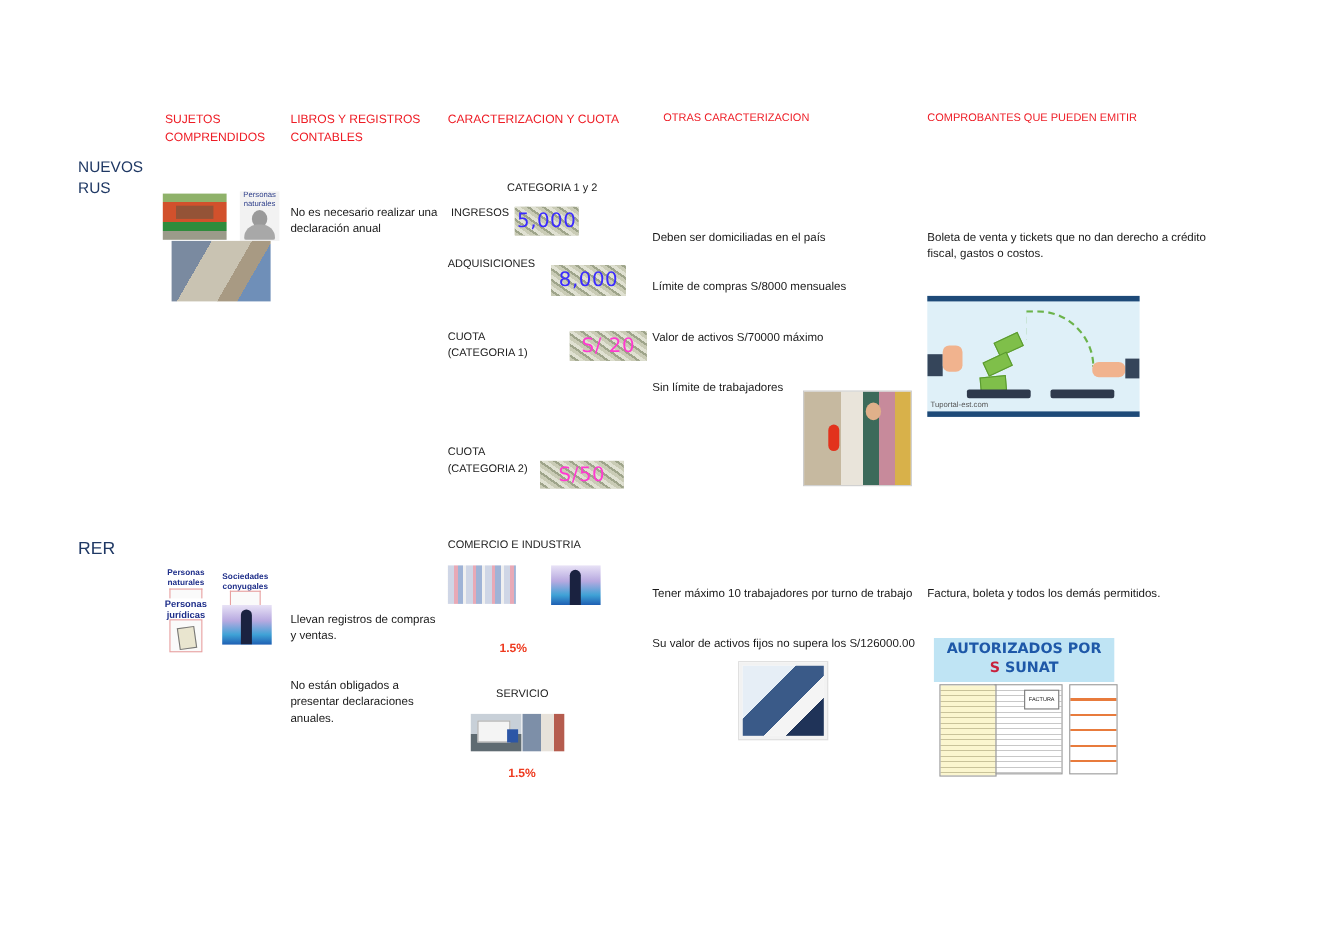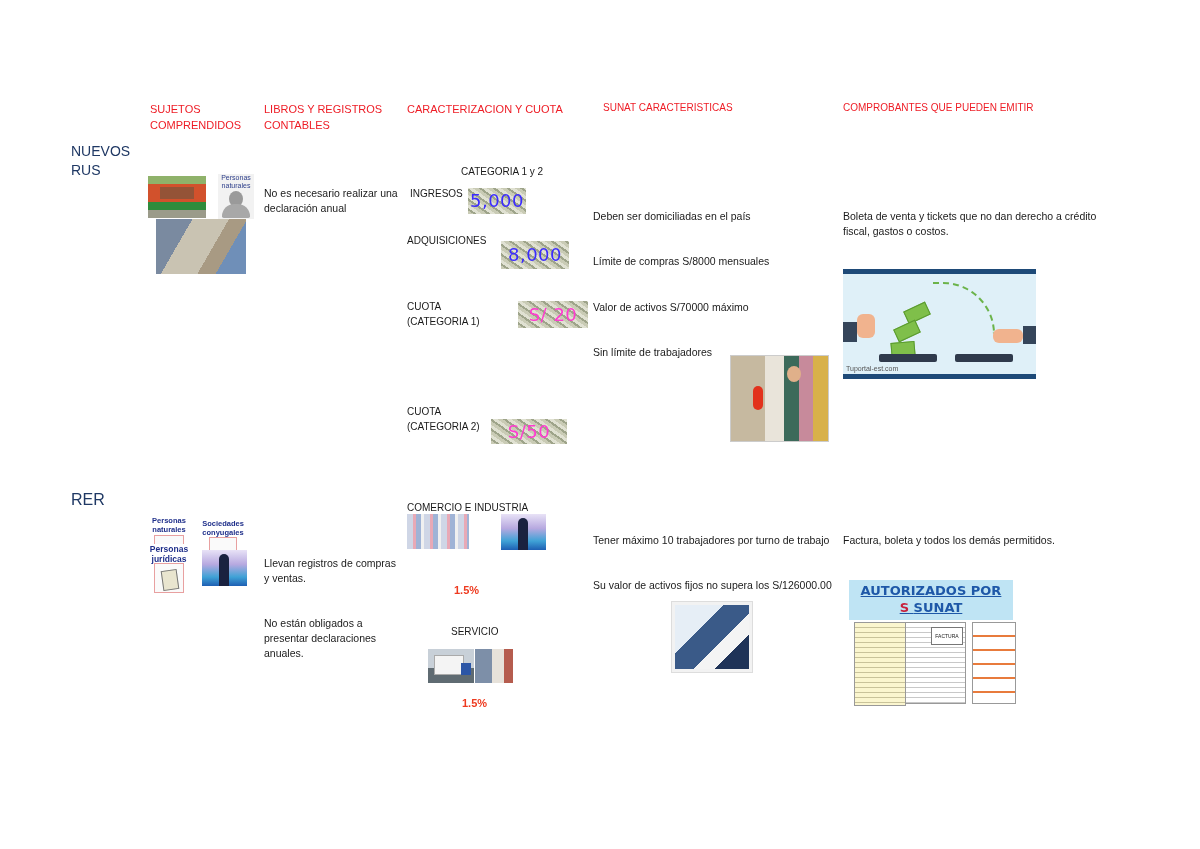--- a/index.html
+++ b/index.html
@@ -46,41 +46,41 @@
   .truck { background:linear-gradient(180deg,#c8d0d8 0 55%,#5f6b72 55%); }
   .truck::before{content:"";position:absolute;left:6px;top:6px;width:28px;height:18px;background:#f4f4f4;border:1px solid #aaa;}
   .truck::after{content:"";position:absolute;left:33px;top:14px;width:10px;height:12px;background:#2c56a6;}
   .tech { background:linear-gradient(90deg,#7d8fa8 0 45%,#e7e2da 45% 75%,#b55c4e 75%); }
   .office { background:linear-gradient(135deg,#e6eef6 0 35%,#3a5a88 35% 60%,#f4f4f4 60% 75%,#1f3358 75%); border:3px solid #f2f2f2; box-shadow:0 0 0 1px #ddd; }
   .rer-icon { position:absolute; font-size:7.5px; line-height:9px; text-align:center; color:#1f2f8a; font-weight:bold; font-family:"Liberation Sans",sans-serif; }
   .framebox { position:absolute; border:1.5px solid #e8a0a0; background:#fafafa; }
   .doc-ico { position:absolute; left:7px; top:6px; width:14px; height:18px; background:#e9e5cf; border:1px solid #777; transform:rotate(-8deg); }
   .sunat { position:absolute; background:#fff; overflow:hidden; }
   .sunat .banner { position:absolute; left:11px; top:2px; width:164px; height:40px; background:#bfe4f4; text-align:center;
-                   color:#1e58a8; font-weight:bold; font-family:"DejaVu Sans",sans-serif;text-decoration:underline; }
+                   color:#1e58a8; font-weight:bold; font-family:"DejaVu Sans",sans-serif; }
   .sunat .b1 { font-size:13px; line-height:17px; display:block; padding-top:2px; }
   .sunat .b2 { font-size:13px; line-height:17px; display:block; }
   .sunat .sheet { position:absolute; border:1px solid #999; background:#fff; }
   .sunat .yellow { background:#fbf6cf; }
   .sunat .lines { background:repeating-linear-gradient(180deg,#fff 0 4px,#c8c8c8 4px 5px); }
   .sunat .orange { background:repeating-linear-gradient(180deg,#fff 0 12px,#e87b3c 12px 14px); }
 </style>
 </head>
 <body>
 
 <div class="abs hdr" style="left:150px;top:101px;">
   <div>SUJETOS</div>
   <div>COMPRENDIDOS</div>
 </div>
 <div class="abs hdr" style="left:264px;top:101px;">
   <div>LIBROS Y REGISTROS</div>
   <div>CONTABLES</div>
 </div>
 <div class="abs hdr" style="left:407px;top:101px;">CARACTERIZACION Y CUOTA</div>
-<div class="abs hdr" style="left:603px;top:100px;font-size:10px;">SUNAT CARACTERISTICAS</div>
+<div class="abs hdr" style="left:603px;top:100px;font-size:10px;">OTRAS CARACTERIZACION</div>
 <div class="abs hdr" style="left:843px;top:100px;font-size:10px;">COMPROBANTES QUE PUEDEN EMITIR</div>
 
 <div class="abs row-title" style="left:71px;top:142px;">
   <div>NUEVOS</div>
   <div>RUS</div>
 </div>
 
 <div class="photo kiosk" style="left:148px;top:176px;width:58px;height:42px;"></div>
 <div class="photo person-grey" style="left:218px;top:174px;width:36px;height:45px;">
   <div class="cap">
@@ -169,21 +169,21 @@
 <div class="abs txt" style="left:264px;top:556px;">
   <div>Llevan registros de compras</div>
   <div>y ventas.</div>
 </div>
 <div class="abs txt" style="left:264px;top:616px;">
   <div>No están obligados a</div>
   <div>presentar declaraciones</div>
   <div>anuales.</div>
 </div>
 
-<div class="abs lbl" style="left:407px;top:488px;margin-top:12px;">COMERCIO E INDUSTRIA</div>
+<div class="abs lbl" style="left:407px;top:488px;">COMERCIO E INDUSTRIA</div>
 <div class="photo shelves" style="left:407px;top:514px;width:62px;height:35px;"></div>
 <div class="photo exec" style="left:501px;top:514px;width:45px;height:36px;"></div>
 <div class="abs pct" style="left:454px;top:584px;">1.5%</div>
 <div class="abs lbl" style="left:451px;top:624px;">SERVICIO</div>
 <div class="photo truck" style="left:428px;top:649px;width:46px;height:34px;"></div>
 <div class="photo tech" style="left:475px;top:649px;width:38px;height:34px;"></div>
 <div class="abs pct" style="left:462px;top:697px;">1.5%</div>
 
 <div class="abs txt" style="left:593px;top:533px;">Tener máximo 10 trabajadores por turno de trabajo</div>
 <div class="abs txt" style="left:593px;top:578px;">Su valor de activos fijos no supera los S/126000.00</div>

